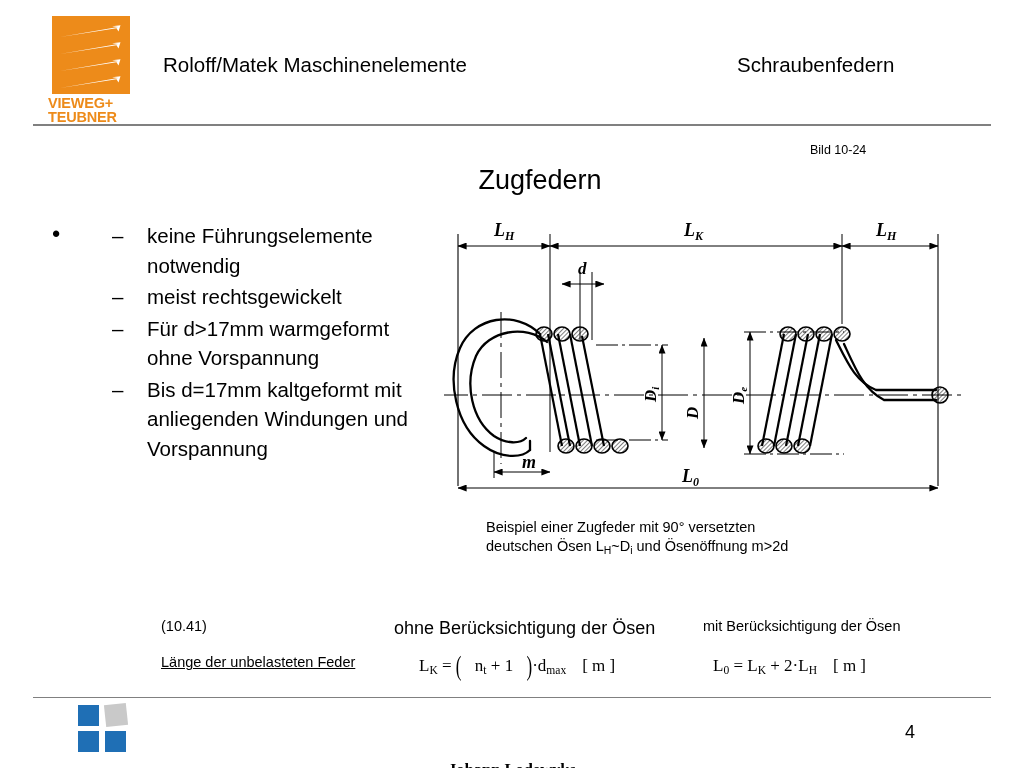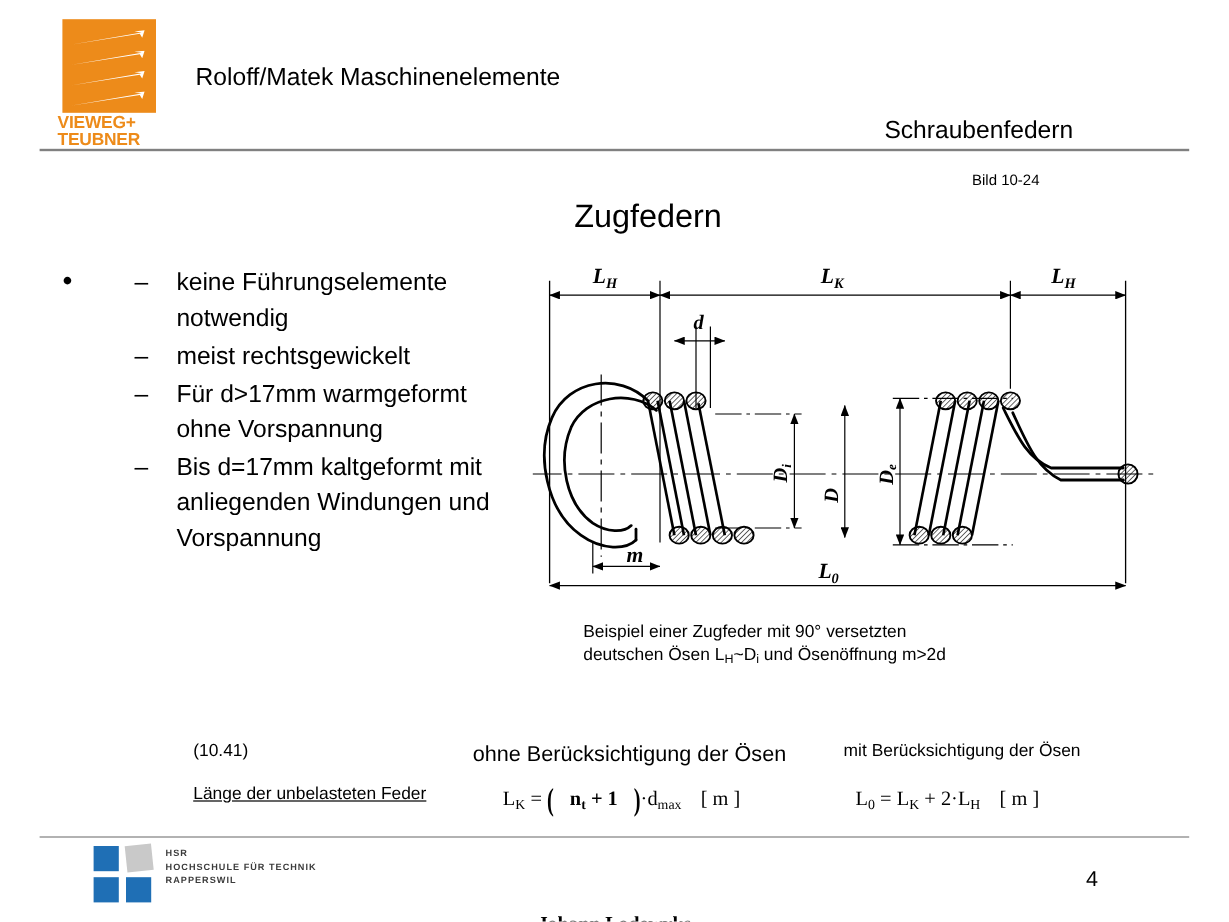--- a/index.html
+++ b/index.html
@@ -55,21 +55,20 @@
     position: absolute;
     left: 163px; top: 53px;
     font-size: 20.5px;
     white-space: nowrap;
   }
   #header-title-right {
     position: absolute;
     left: 737px; top: 53px;
     font-size: 20.5px;
     white-space: nowrap;
-    margin-top: 44px;
   }
   #header-rule {
     position: absolute;
     left: 33px; top: 124px;
     width: 958px; height: 2px;
     background: #808080;
   }
 
   
   #bild-label {
@@ -174,21 +173,20 @@
     font-size: 17px;
     white-space: nowrap;
   }
   #formula-lk { left: 419px; top: 44px; }
   #formula-l0 { left: 713px; top: 44px; }
   .msub { font-size: 0.68em; vertical-align: -0.28em; }
   .paren-grp {
     display: inline-block;
     position: relative;
     padding: 0 19px;
-    font-weight: bold;
   }
   .paren-grp::before, .paren-grp::after {
     position: absolute;
     top: 50%;
     transform: translateY(-50%) scaleY(1.55);
     font-size: 1em;
   }
   .paren-grp::before { content: "("; left: 0; }
   .paren-grp::after { content: ")"; right: 0; }
   .unit-box { margin-left: 16px; }
@@ -458,21 +456,16 @@
   <div id="formula-l0" class="mathexpr"><span>L</span><span class="msub">0</span><span> = L</span><span class="msub">K</span><span> + 2·L</span><span class="msub">H</span><span class="unit-box">[ m ]</span></div>
 </div>
 
 <div id="footer-rule"></div>
 
 <div id="hsr-logo">
   <div id="hsr-sq-gray"></div>
   <div class="hsr-sq" id="hsr-sq-1"></div>
   <div class="hsr-sq" id="hsr-sq-2"></div>
   <div class="hsr-sq" id="hsr-sq-3"></div>
-  <div id="hsr-text">
-    <div>HSR</div>
-    <div>HOCHSCHULE FÜR TECHNIK</div>
-    <div>RAPPERSWIL</div>
-  </div>
 </div>
 
 <div id="footer-author">Johann Lodewyks</div>
 <div id="footer-page">4</div>
 
 </body></html>

